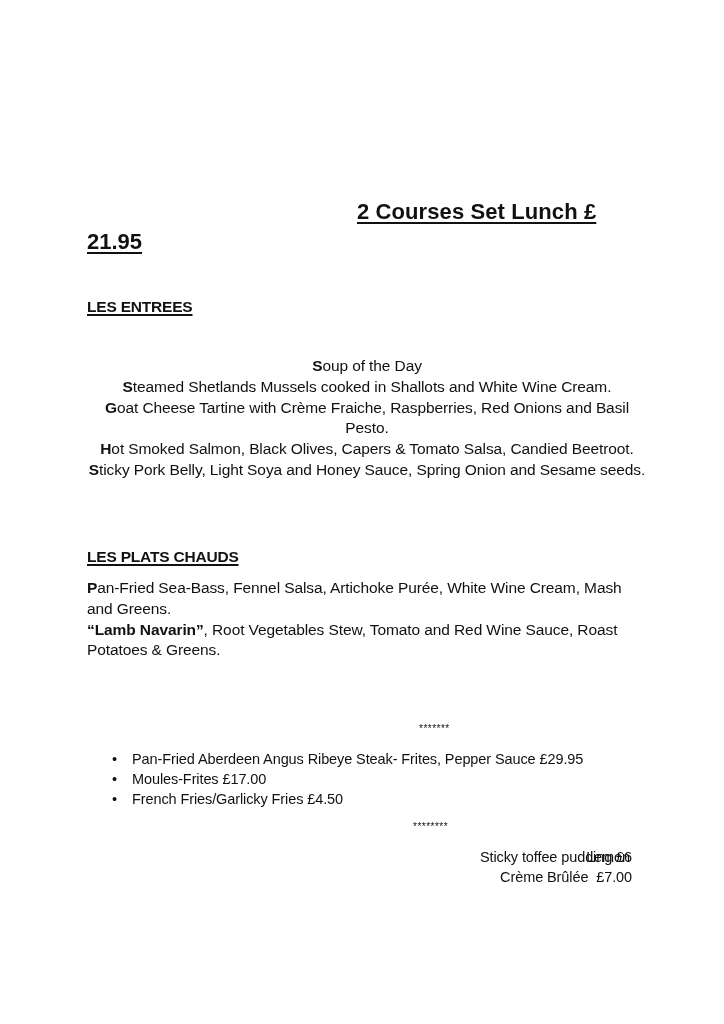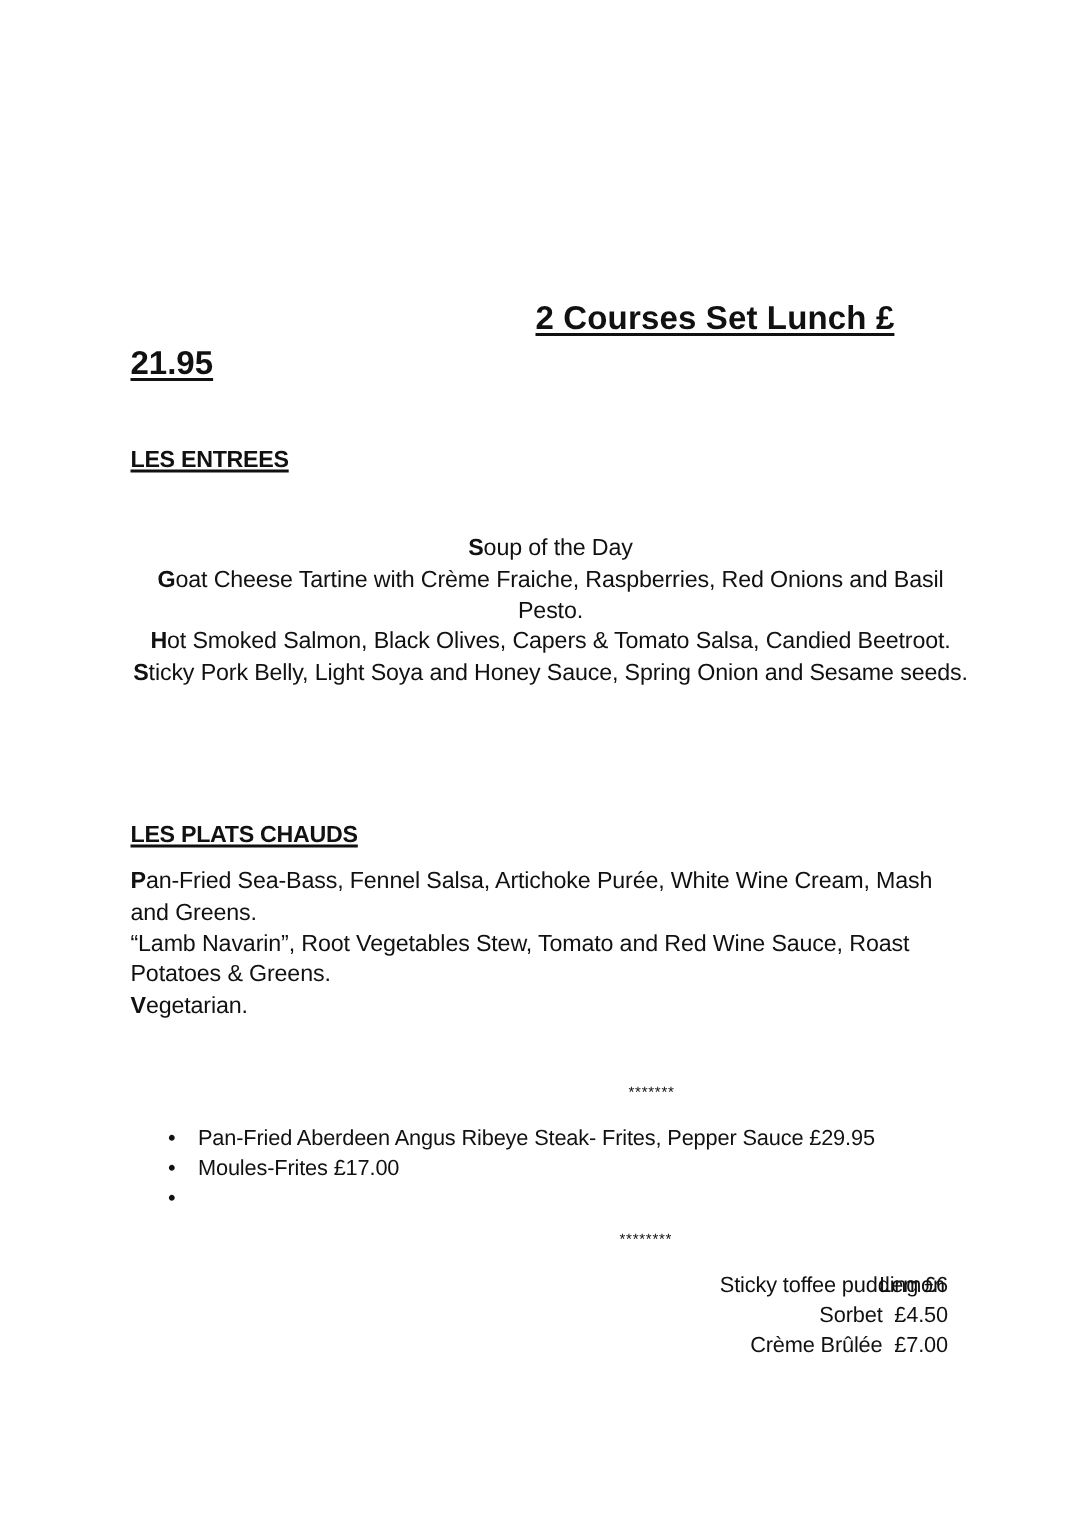--- a/index.html
+++ b/index.html
@@ -68,21 +68,21 @@
     }
     .entrees-block { top: 356px; text-align: center; }
     .plats-block { top: 578px; }
     .menu-item {
       display: block;
     }
     .menu-item .initial {
       font-weight: bold;
     }
     .menu-item .bold-name {
-      font-weight: normal;
+      font-weight: bold;
     }
 
     .separator {
       position: absolute;
       font-size: 10px;
       letter-spacing: 0.5px;
       white-space: nowrap;
     }
     .sep1 { left: 419px; top: 723px; }
     .sep2 { left: 413px; top: 821px; }
@@ -134,43 +134,42 @@
 
 <div class="page">
 
   <div class="title-line1">2 Courses Set Lunch £</div>
   <div class="title-line2">21.95</div>
 
   <div class="section-heading entrees-heading">LES ENTREES</div>
 
   <div class="menu-block entrees-block">
     <span class="menu-item"><span class="initial">S</span><span>oup of the Day</span></span>
+    <span class="menu-item"><span class="initial">S</span><span>teamed Shetlands Mussels cooked in Shallots and White Wine Cream.</span></span>
     <span class="menu-item"><span class="initial">G</span><span>oat Cheese Tartine with Crème Fraiche, Raspberries, Red Onions and Basil Pesto.</span></span>
     <span class="menu-item"><span class="initial">H</span><span>ot Smoked Salmon, Black Olives, Capers &amp; Tomato Salsa, Candied Beetroot.</span></span>
     <span class="menu-item"><span class="initial">S</span><span>ticky Pork Belly, Light Soya and Honey Sauce, Spring Onion and Sesame seeds.</span></span>
   </div>
 
   <div class="section-heading plats-heading">LES PLATS CHAUDS</div>
 
   <div class="menu-block plats-block">
     <span class="menu-item"><span class="initial">P</span><span>an-Fried Sea-Bass, Fennel Salsa, Artichoke Purée, White Wine Cream, Mash and Greens.</span></span>
     <span class="menu-item"><span class="bold-name">“Lamb Navarin”</span><span>, Root Vegetables Stew, Tomato and Red Wine Sauce, Roast Potatoes &amp; Greens.</span></span>
-    <span class="menu-item"><span class="initial">V</span><span>egetarian.</span></span>
   </div>
 
   <div class="separator sep1">*******</div>
 
   <ul class="extras-list">
     <li><span class="bullet">•</span><span>Pan-Fried Aberdeen Angus Ribeye Steak- Frites, Pepper Sauce £29.95</span></li>
     <li><span class="bullet">•</span><span>Moules-Frites £17.00</span></li>
-    <li><span class="bullet">•</span></li>
+    <li><span class="bullet">•</span><span>French Fries/Garlicky Fries £4.50</span></li>
   </ul>
 
   <div class="separator sep2">********</div>
 
   <div class="desserts-block">
     <span class="dessert-item">Sticky toffee pudding £6</span>
-    <span class="dessert-item">Sorbet  £4.50</span>
     <span class="dessert-item">Crème Brûlée  £7.00</span>
     <span class="dessert-lemon">Lemon</span>
   </div>
 
 </div>
 
 </body></html>

